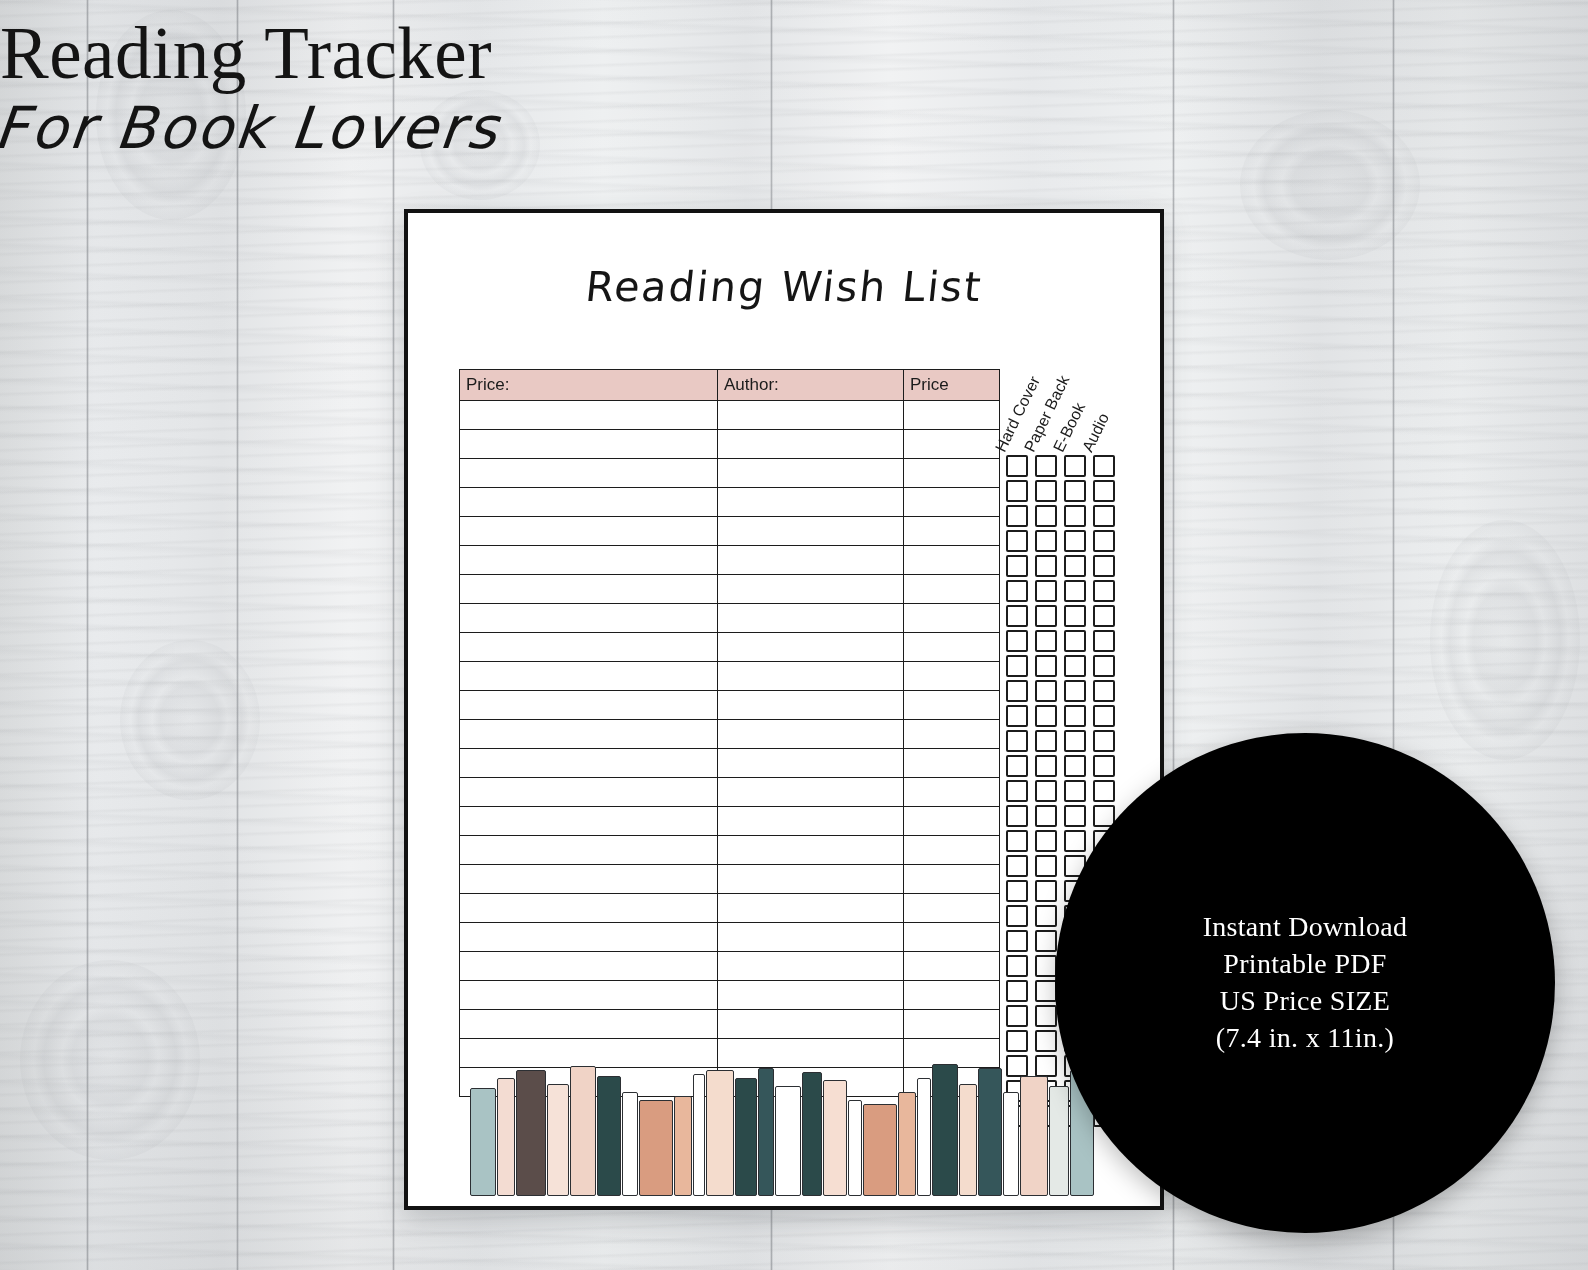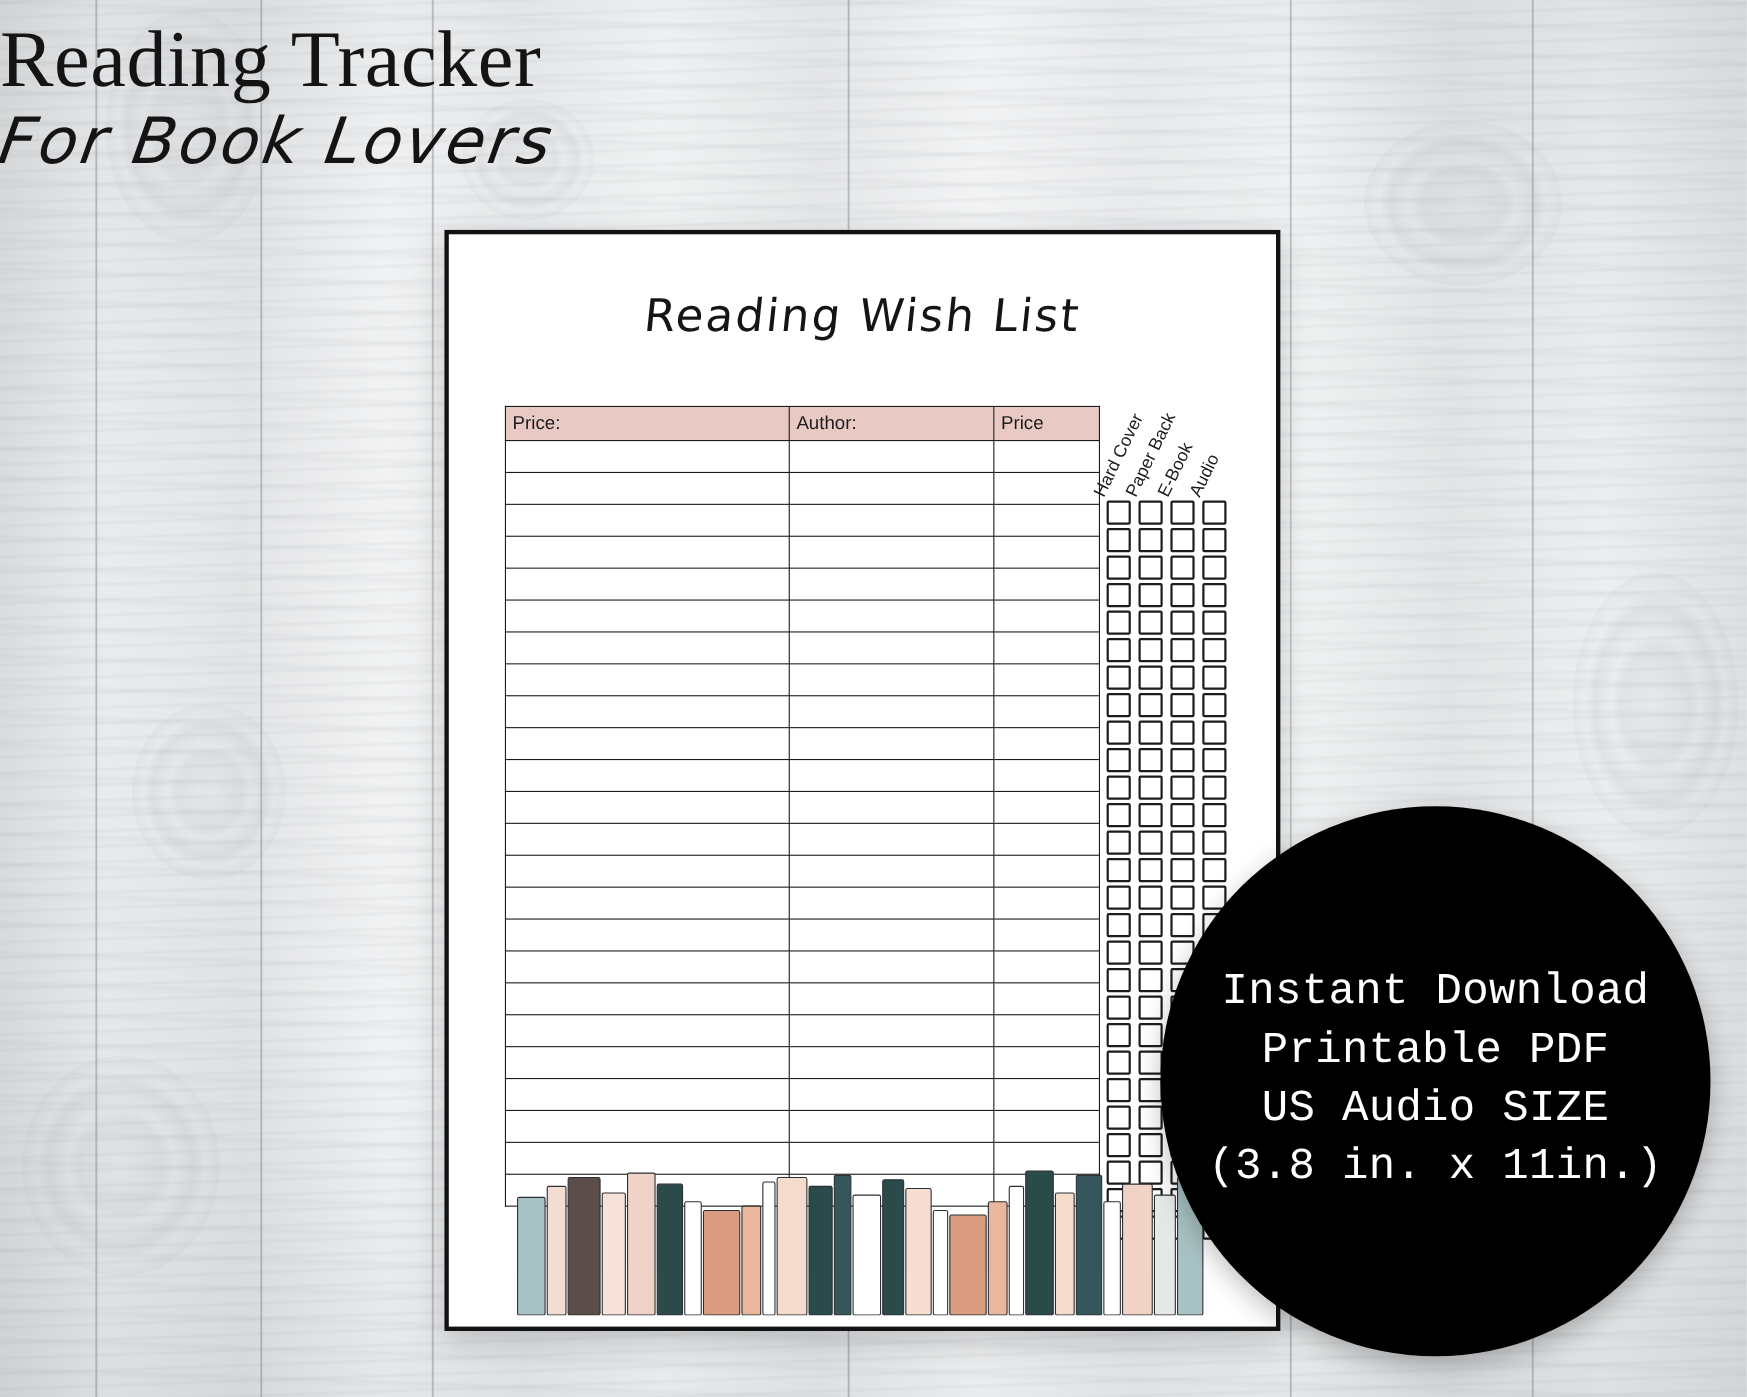--- a/index.html
+++ b/index.html
@@ -220,22 +220,22 @@
     border-radius: 50%;
     background: #000;
     color: #fff;
     display: flex;
     align-items: center;
     justify-content: center;
     text-align: center;
     box-shadow: 0 8px 24px rgba(0,0,0,0.25);
   }
   #badge .badge-lines {
-    font-family: Liberation Mono, monospace;
-    font-size: 40px;
+    font-family: Liberation Serif, serif;
+    font-size: 28px;
     line-height: 1.32;
     letter-spacing: 0.3px;
   }
 </style>
 </head>
 <body>
 
 <div id="wood">
   <div class="plank-line" style="left:86px"></div>
   <div class="plank-line" style="left:236px"></div>
@@ -598,16 +598,16 @@
         <div class="bk" style="left: 579px; width: 20px; height: 110px; background: rgb(228, 233, 230);"></div>
         <div class="bk" style="left: 600px; width: 24px; height: 126px; background: rgb(169, 195, 196);"></div>
       </div>
   </div>
 </div>
 
 <div id="badge">
   <div class="badge-lines">
     <div>Instant Download</div>
     <div>Printable PDF</div>
-    <div>US Audio SIZE</div>
-    <div>(3.8 in. x 11in.)</div>
+    <div>US Price SIZE</div>
+    <div>(7.4 in. x 11in.)</div>
   </div>
 </div>
 
 </body></html>

